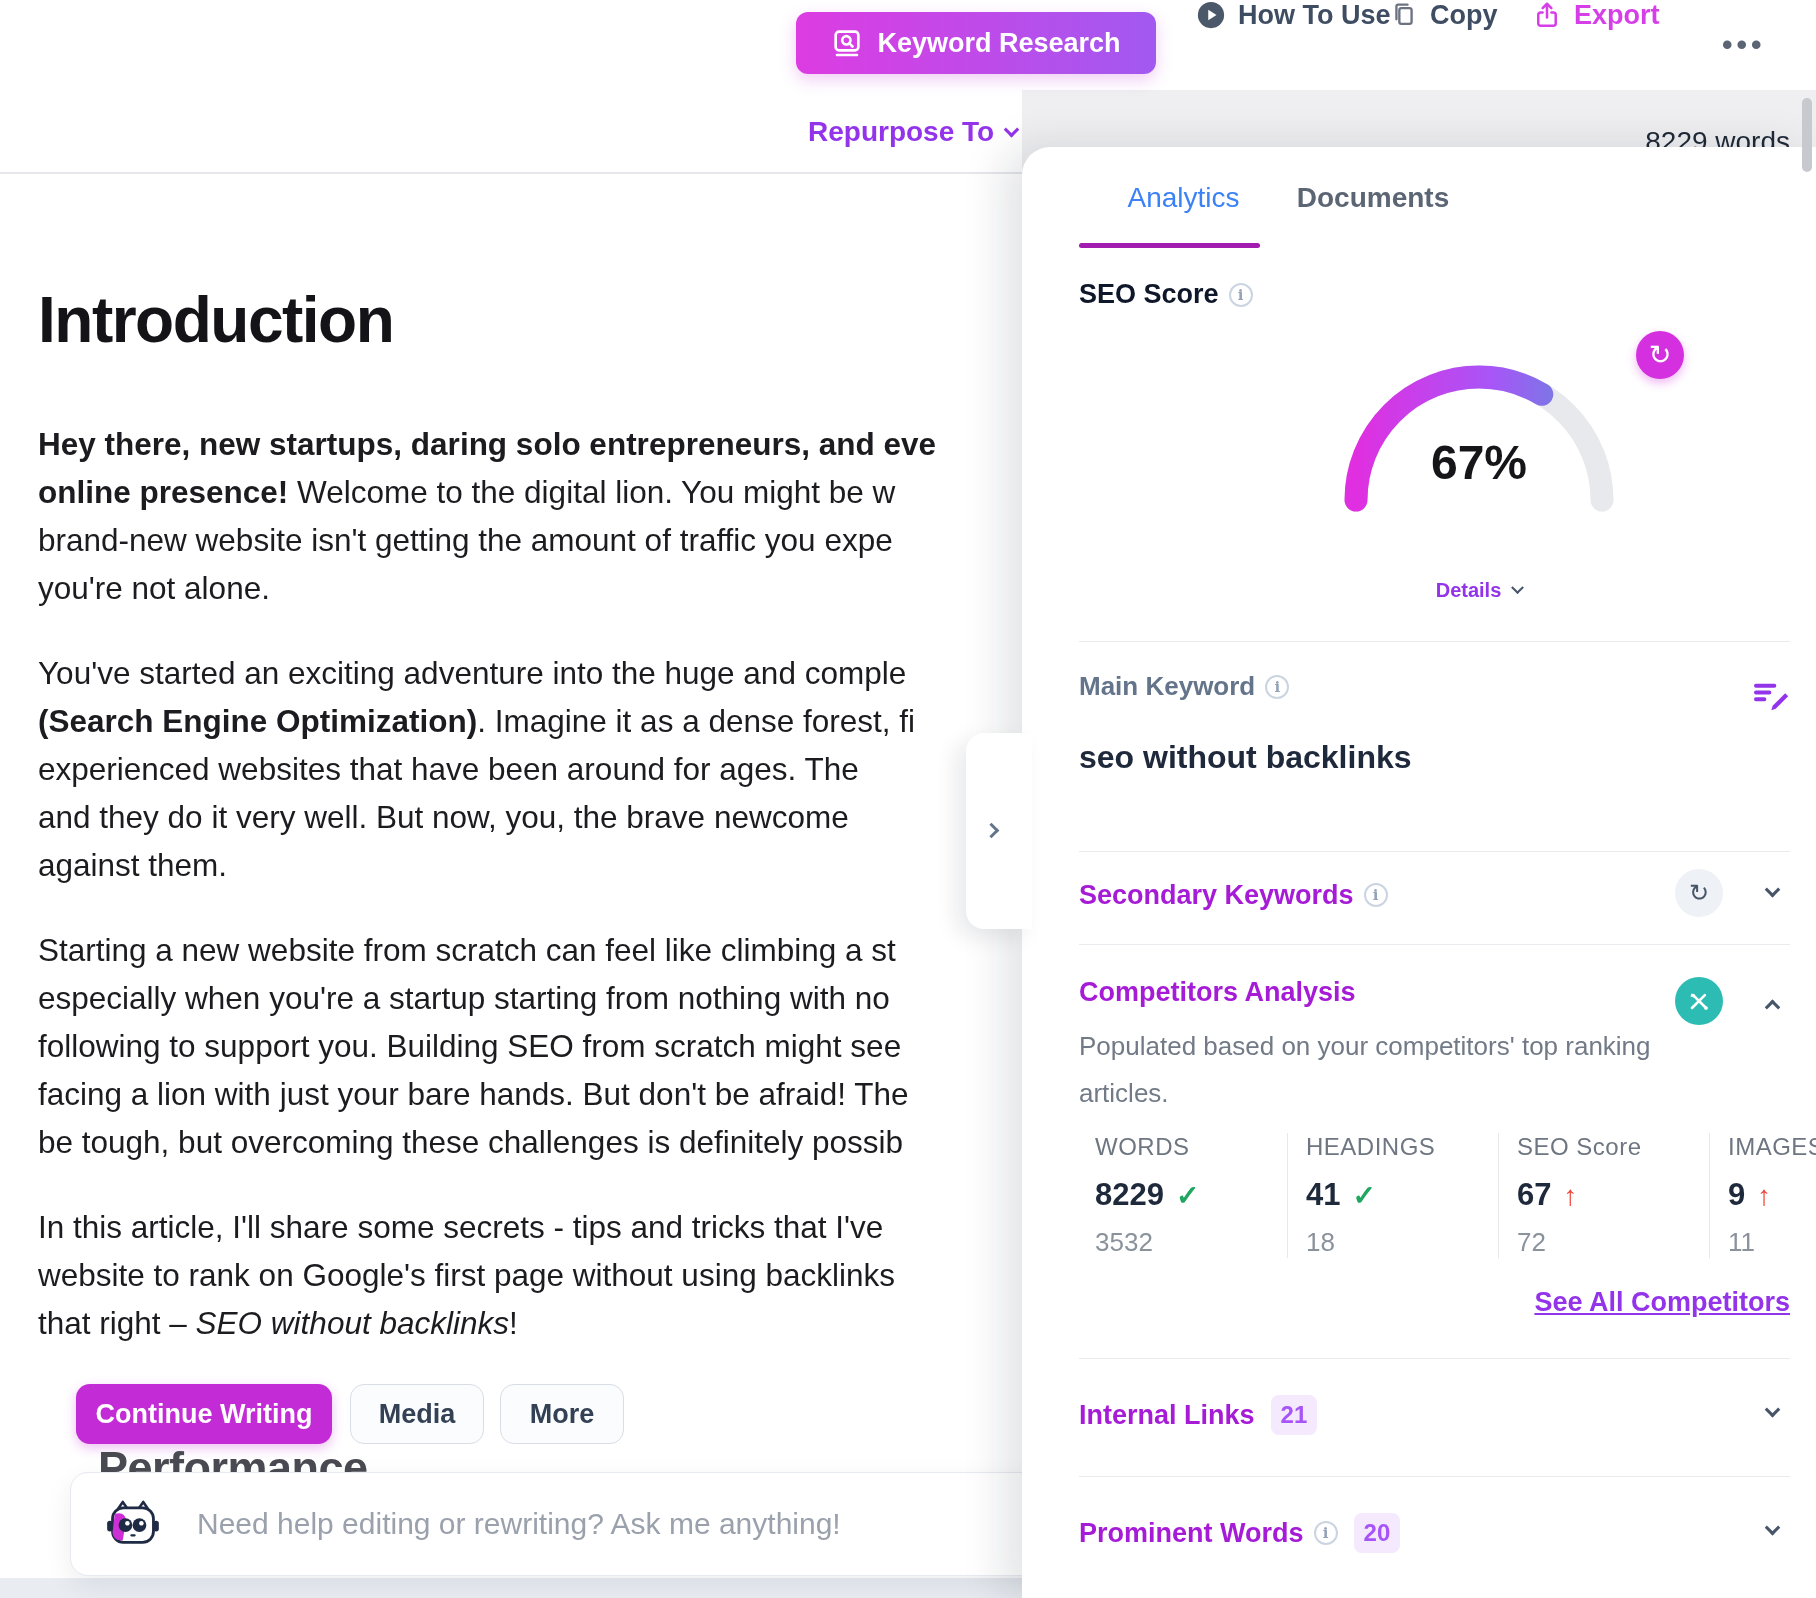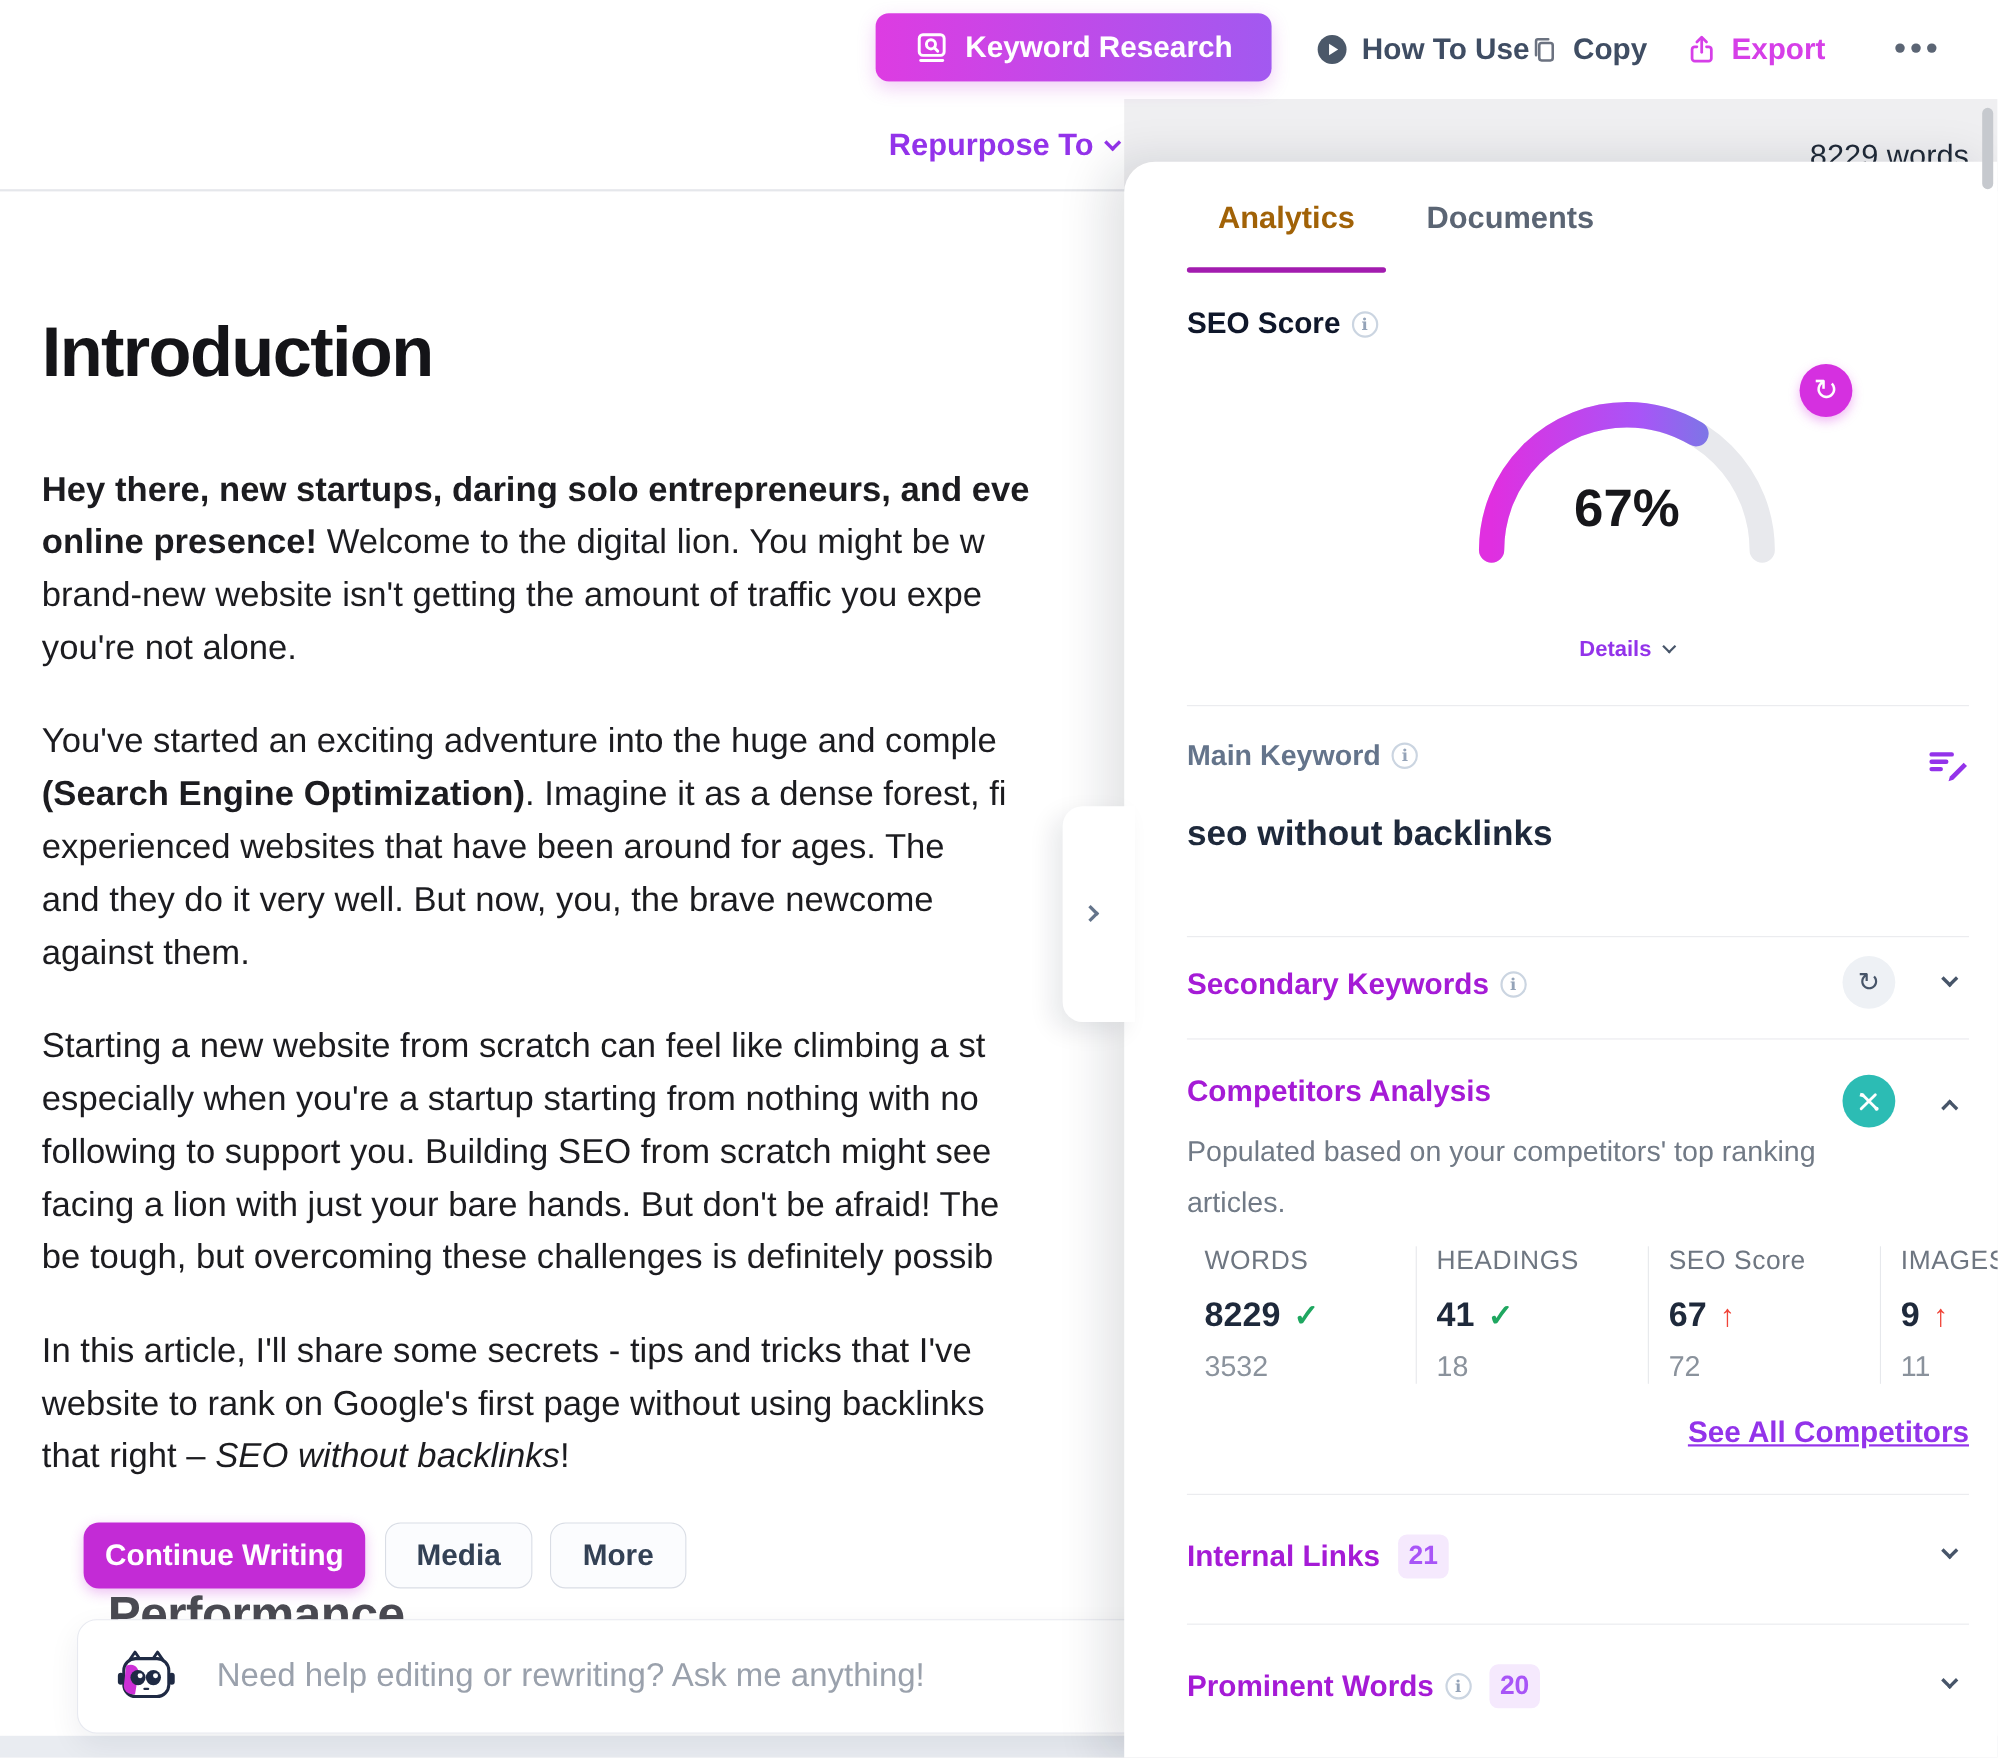--- a/index.html
+++ b/index.html
@@ -5,21 +5,21 @@
   * { margin:0; padding:0; box-sizing:border-box; }
   html,body { width:1816px; height:1598px; overflow:hidden; background:#ffffff;
     font-family:"Liberation Sans", sans-serif; }
   body { position:relative; }
 
   
   .header { position:absolute; left:0; top:0; width:1816px; height:90px; background:#fff; z-index:5; }
   .kw-btn { position:absolute; left:796px; top:12px; width:360px; height:62px; border-radius:12px;
     background:linear-gradient(90deg,#dd3ce2,#a259f0); display:flex; align-items:center; justify-content:center;
     gap:14px; color:#fff; font-size:27px; font-weight:700; box-shadow:0 6px 16px rgba(200,60,220,.25); cursor:pointer; }
-  .hdr-item { position:absolute; top:0; height:90px; display:flex; align-items:center; gap:12px;
+  .hdr-item { position:absolute; top:0; height:90px; display:flex; align-items:flex-start; gap:12px;
     font-size:27px; font-weight:600; color:#3f4d63; cursor:pointer; }
   .hdr-export { color:#d63fe8; }
   .dots { position:absolute; left:1722px; top:0; height:90px; display:flex; align-items:center;
     font-size:30px; font-weight:700; color:#5b6574; letter-spacing:4px; cursor:pointer; }
 
   
   .toolbar { position:absolute; left:0; top:90px; width:1816px; height:84px; background:#fff; z-index:2; }
   .toolbar-divider { position:absolute; left:0; top:172px; width:1030px; height:1.5px; background:#e5e7eb; z-index:2; }
   .gray-strip { position:absolute; left:1022px; top:90px; width:794px; height:84px; background:#efeff1; z-index:2; }
   .tb-icon { position:absolute; top:114px; width:38px; height:38px; display:flex; align-items:center;
@@ -67,21 +67,21 @@
   .chat-ph { margin-left:36px; font-size:30px; color:#9aa1ac; }
   .bottom-strip { position:absolute; left:0; top:1578px; width:1816px; height:20px; background:#e9ecf1; z-index:4; }
 
   
   .panel { position:absolute; left:1022px; top:147px; width:794px; height:1451px; background:#fff;
     border-top-left-radius:28px; box-shadow:-18px 0 44px rgba(15,23,42,.12); z-index:10; }
   .panel-inner { position:absolute; left:57px; top:0; width:711px; height:100%; }
 
   .tab { position:absolute; top:22px; height:58px; display:flex; align-items:center; justify-content:center;
     font-size:28px; cursor:pointer; }
-  .tab-analytics { left:0; width:181px; color:#a16207; font-weight:700; }
+  .tab-analytics { left:14px; width:181px; color:#3b82f6; font-weight:400; }
   .tab-underline { position:absolute; left:0; top:96px; width:181px; height:5px; border-radius:3px; background:#a21caf; }
   .tab-documents { left:214px; width:160px; color:#5b6574; font-weight:600; }
 
   .sec-label-dark { font-size:27px; font-weight:700; color:#0f172a; }
   .sec-label-gray { font-size:26px; font-weight:600; color:#64748b; }
   .sec-label-purple { font-size:27px; font-weight:700; color:#a51bd6; }
   .info-i { display:inline-flex; width:24px; height:24px; border:2px solid #cbd5e1; border-radius:50%;
     color:#94a3b8; font-size:15px; font-weight:700; align-items:center; justify-content:center;
     margin-left:10px; vertical-align:-3px; font-family:"DejaVu Serif",serif; }
   .row { position:absolute; left:0; display:flex; align-items:center; }

